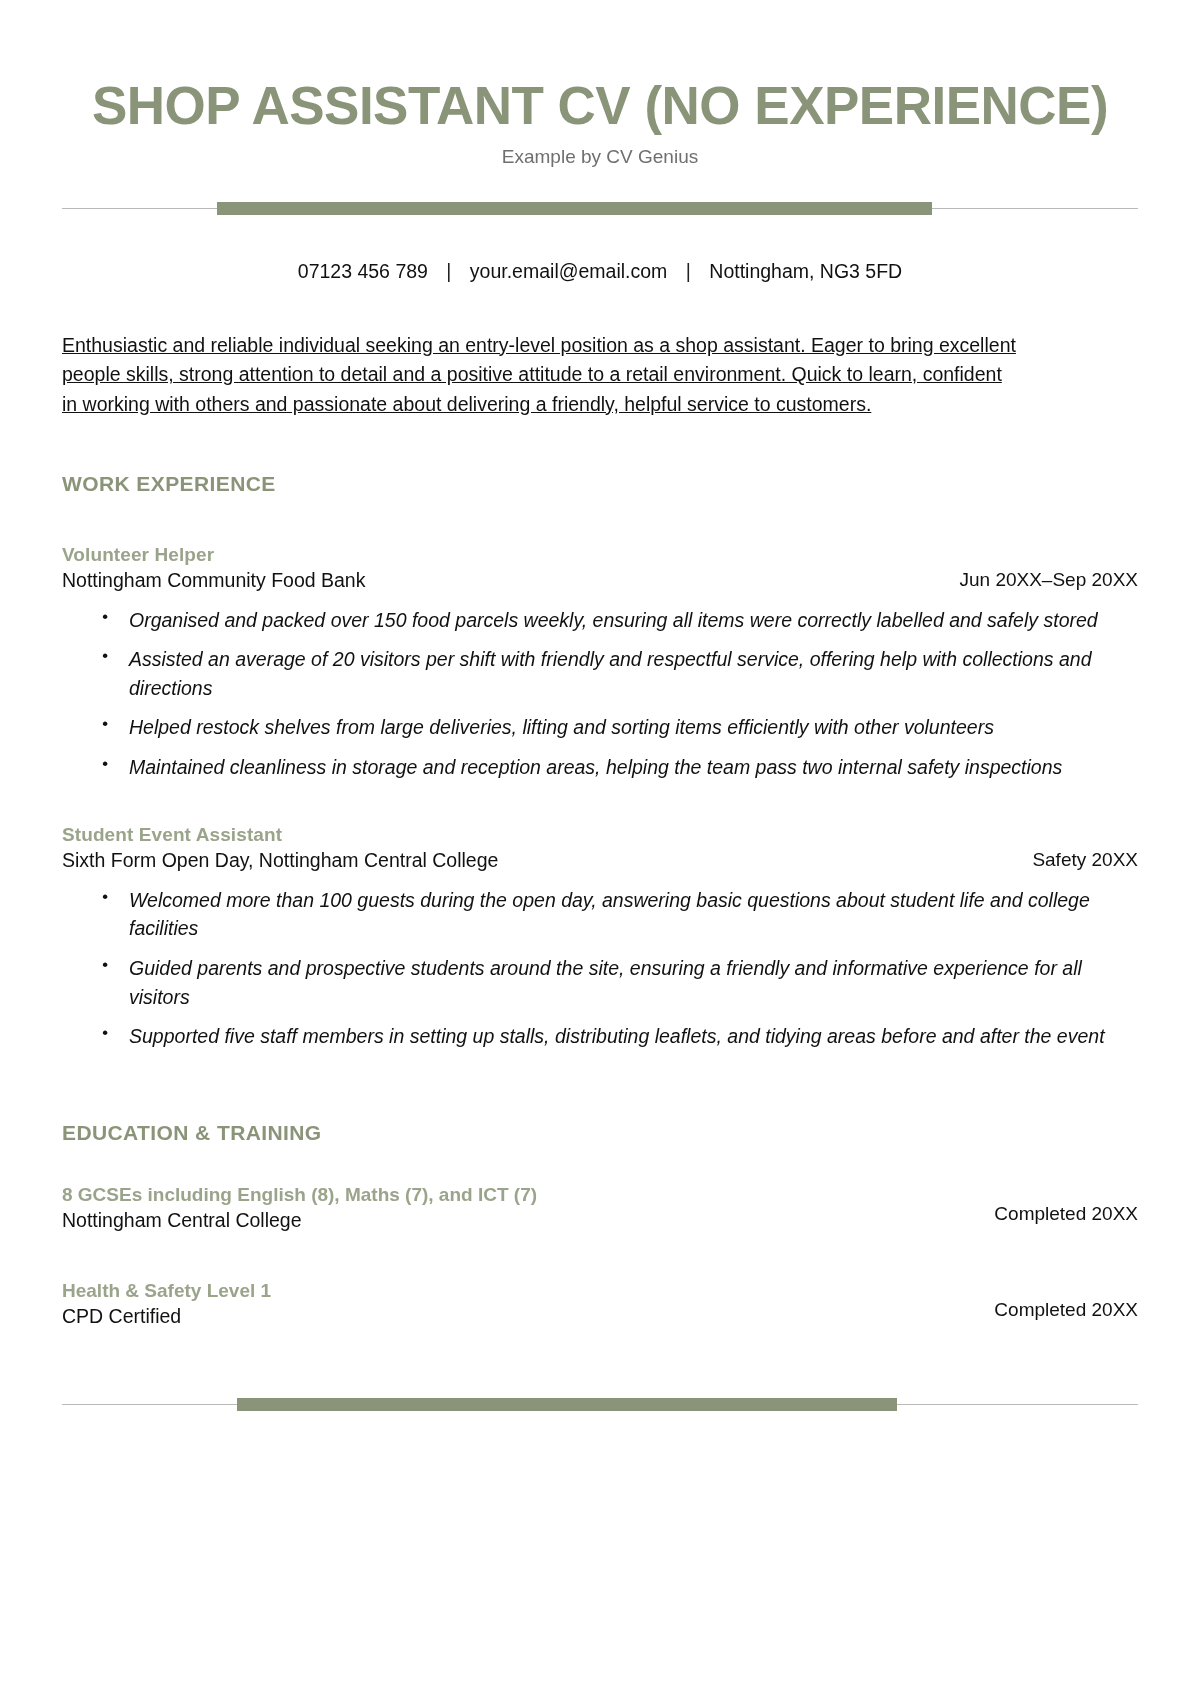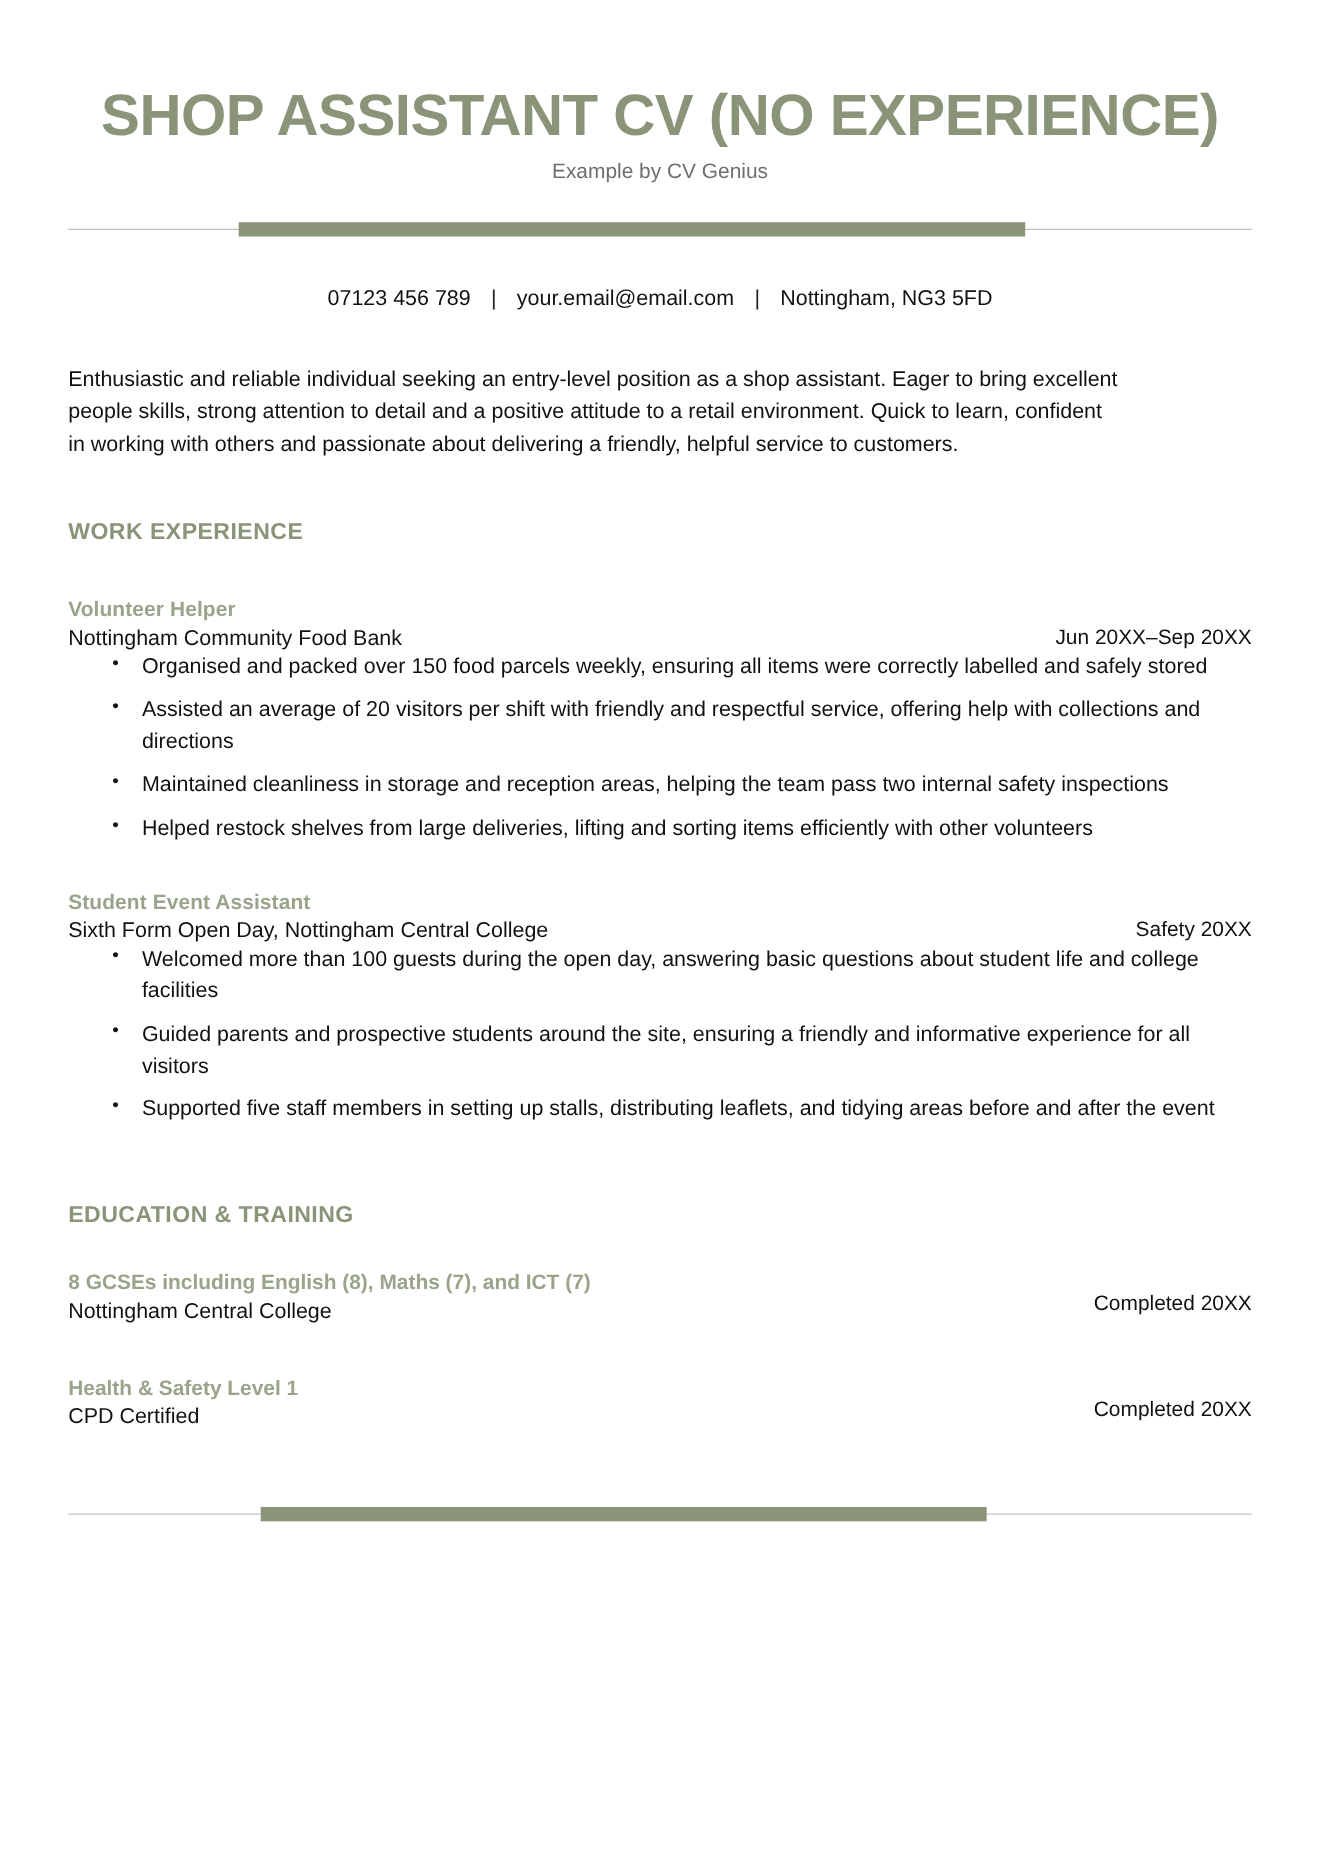--- a/index.html
+++ b/index.html
@@ -127,20 +127,22 @@
 
   .entry-date {
     font-size: 19px;
     color: #111;
     white-space: nowrap;
     padding-bottom: 1px;
   }
 
   ul.bullets {
     list-style: none;
+    margin-top: 14px;
+    font-style: italic;
   }
   ul.bullets li {
     position: relative;
     padding-left: 67px;
     font-size: 19.5px;
     line-height: 1.47;
     color: #111;
     margin-bottom: 11px;
     max-width: 1050px;
   }
@@ -194,37 +196,37 @@
 
   <div class="contact-line">
     <span>07123 456 789</span>
     <span class="sep">|</span>
     <span>your.email@email.com</span>
     <span class="sep">|</span>
     <span>Nottingham, NG3 5FD</span>
   </div>
 
   <div class="section" style="margin-top:47px;">
-    <div class="statement-text" style="margin-top:48px;">Enthusiastic and reliable individual seeking an entry-level position as a shop assistant. Eager to bring excellent people skills, strong attention to detail and a positive attitude to a retail environment. Quick to learn, confident in working with others and passionate about delivering a friendly, helpful service to customers.</div>
+    <div class="statement-text" style="margin-top:48px;text-decoration:underline;">Enthusiastic and reliable individual seeking an entry-level position as a shop assistant. Eager to bring excellent people skills, strong attention to detail and a positive attitude to a retail environment. Quick to learn, confident in working with others and passionate about delivering a friendly, helpful service to customers.</div>
   </div>
 
   <div class="section" style="margin-top:52px;">
     <div class="section-heading">WORK EXPERIENCE</div>
 
     <div class="entry" style="margin-top:48px;">
       <div class="entry-role">Volunteer Helper</div>
       <div class="entry-line">
         <span class="entry-org">Nottingham Community Food Bank</span>
         <span class="entry-date">Jun 20XX–Sep 20XX</span>
       </div>
       <ul class="bullets">
         <li>Organised and packed over 150 food parcels weekly, ensuring all items were correctly labelled and safely stored</li>
         <li>Assisted an average of 20 visitors per shift with friendly and respectful service, offering help with collections and directions</li>
+        <li>Helped restock shelves from large deliveries, lifting and sorting items efficiently with other volunteers</li>
         <li>Maintained cleanliness in storage and reception areas, helping the team pass two internal safety inspections</li>
-        <li>Helped restock shelves from large deliveries, lifting and sorting items efficiently with other volunteers</li>
       </ul>
     </div>
 
     <div class="entry" style="margin-top:42px;">
       <div class="entry-role">Student Event Assistant</div>
       <div class="entry-line">
         <span class="entry-org">Sixth Form Open Day, Nottingham Central College</span>
         <span class="entry-date">Safety 20XX</span>
       </div>
       <ul class="bullets">

